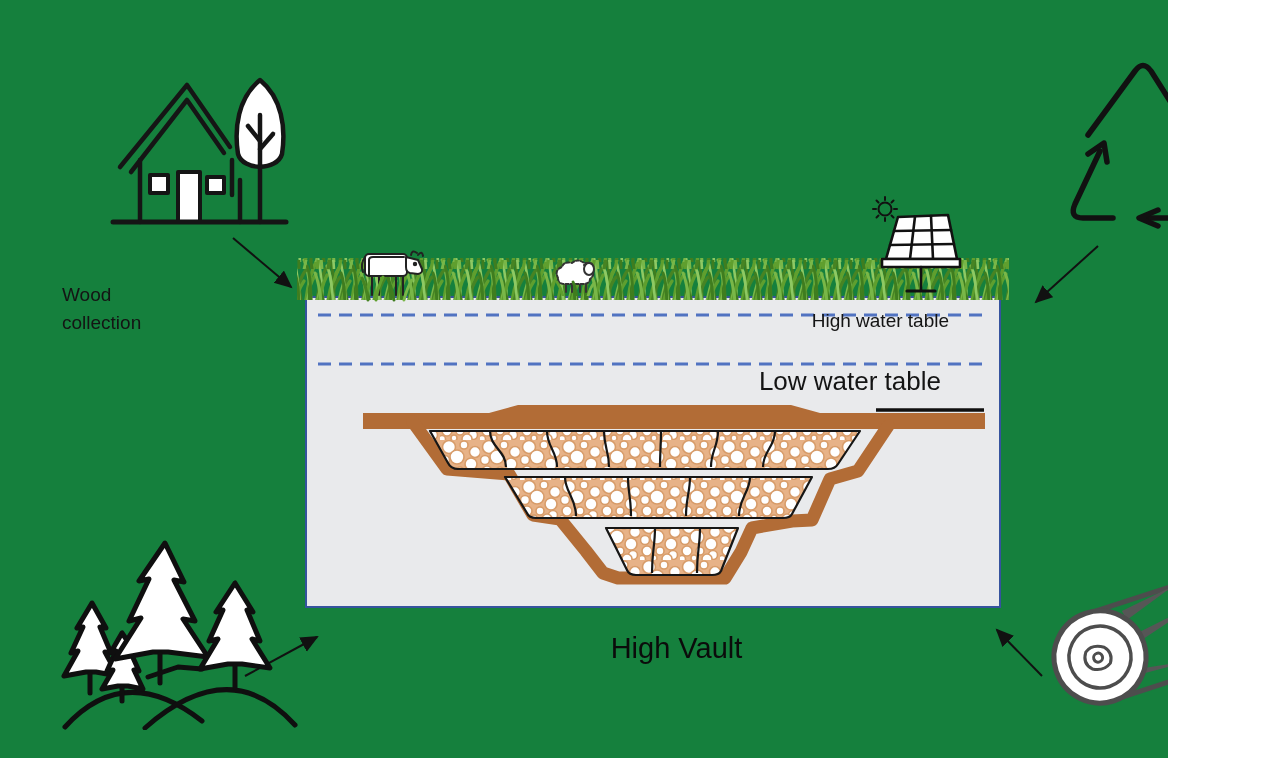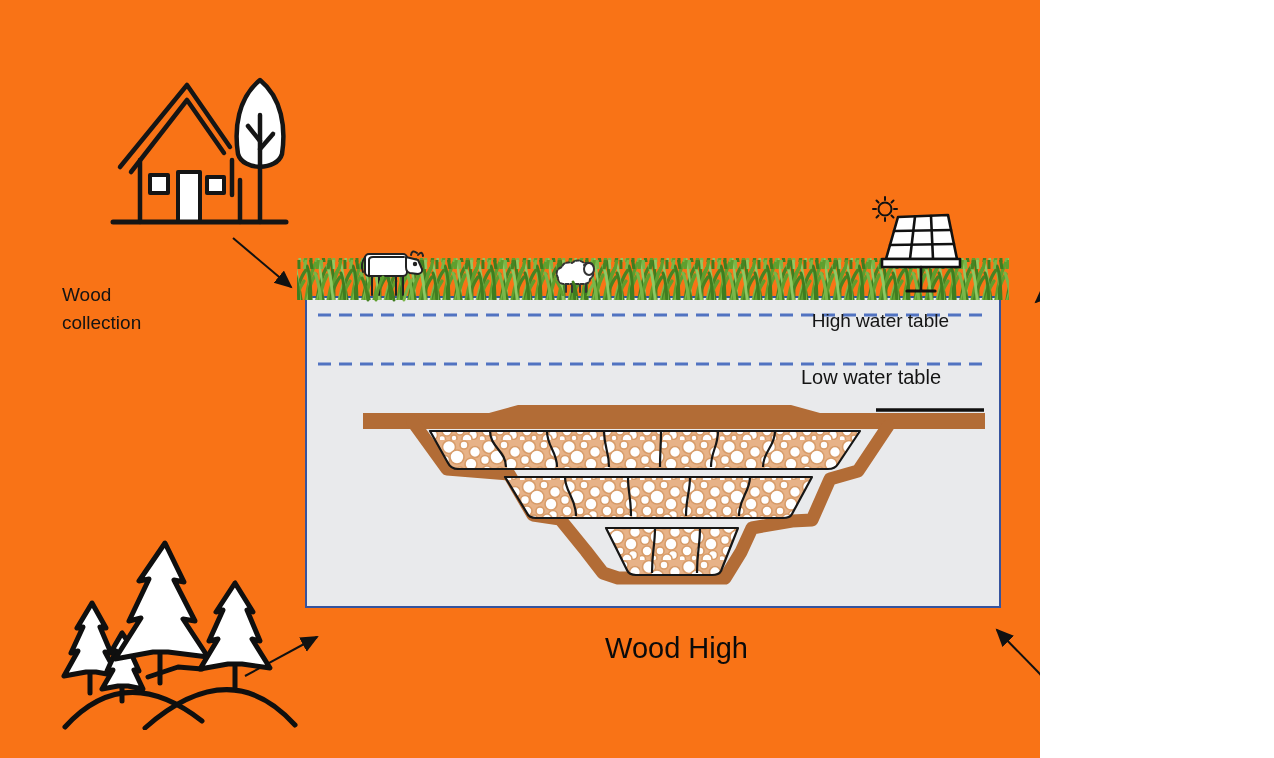--- a/index.html
+++ b/index.html
@@ -1,22 +1,22 @@
 <!DOCTYPE html>
 <html><head>
 <meta charset="utf-8">
 <style>
   html,body{margin:0;padding:0;background:#fff;}
-  .canvas{position:relative;width:1040px;height:758px;background:#f97316;overflow:hidden;
+  .canvas{position:relative;width:1168px;height:758px;background:#15803d;overflow:hidden;
           font-family:"Liberation Sans",sans-serif;color:#111;}
   .abs{position:absolute;}
   .label{position:absolute;color:#141414;}
   #wood-collection{left:62px;top:281px;width:112px;font-size:19px;line-height:28px;}
   #high-label{left:757px;top:310px;width:192px;text-align:right;font-size:19px;}
-  #low-label{left:757px;top:366px;width:184px;text-align:right;font-size:20px;}
+  #low-label{left:757px;top:366px;width:184px;text-align:right;font-size:26px;}
   #vault-title{left:504px;top:632px;width:345px;text-align:center;font-size:29px;color:#0b0b0b;}
   #ground-box{left:305px;top:296px;width:696px;height:312px;background:#e9eaec;
               border:2px solid #35539e;box-sizing:border-box;z-index:1;}
   .z2{z-index:2;} .z3{z-index:3;} .z4{z-index:4;} .z5{z-index:5;} .z6{z-index:6;}
   svg{display:block;}
 </style>
 </head>
 <body>
 
 <div class="canvas">
@@ -241,15 +241,15 @@
       <circle cx="70" cy="85" r="46" stroke-width="5"></circle>
       <circle cx="70" cy="85" r="31" stroke-width="3.5"></circle>
       <path d="M58,76 Q51,86 59,94 Q69,100 78,94 Q84,85 77,77 Q66,70 58,76 Z" stroke-width="3"></path>
       <circle cx="68" cy="85" r="4.5" stroke-width="3"></circle>
     </g>
   </svg>
 
   <div class="label" id="wood-collection">Wood collection</div>
   <div class="label z2" id="high-label">High water table</div>
   <div class="label z2" id="low-label">Low water table</div>
-  <div class="label" id="vault-title">Wood High</div>
+  <div class="label" id="vault-title">High Vault</div>
 
 </div>
 
 </body></html>

